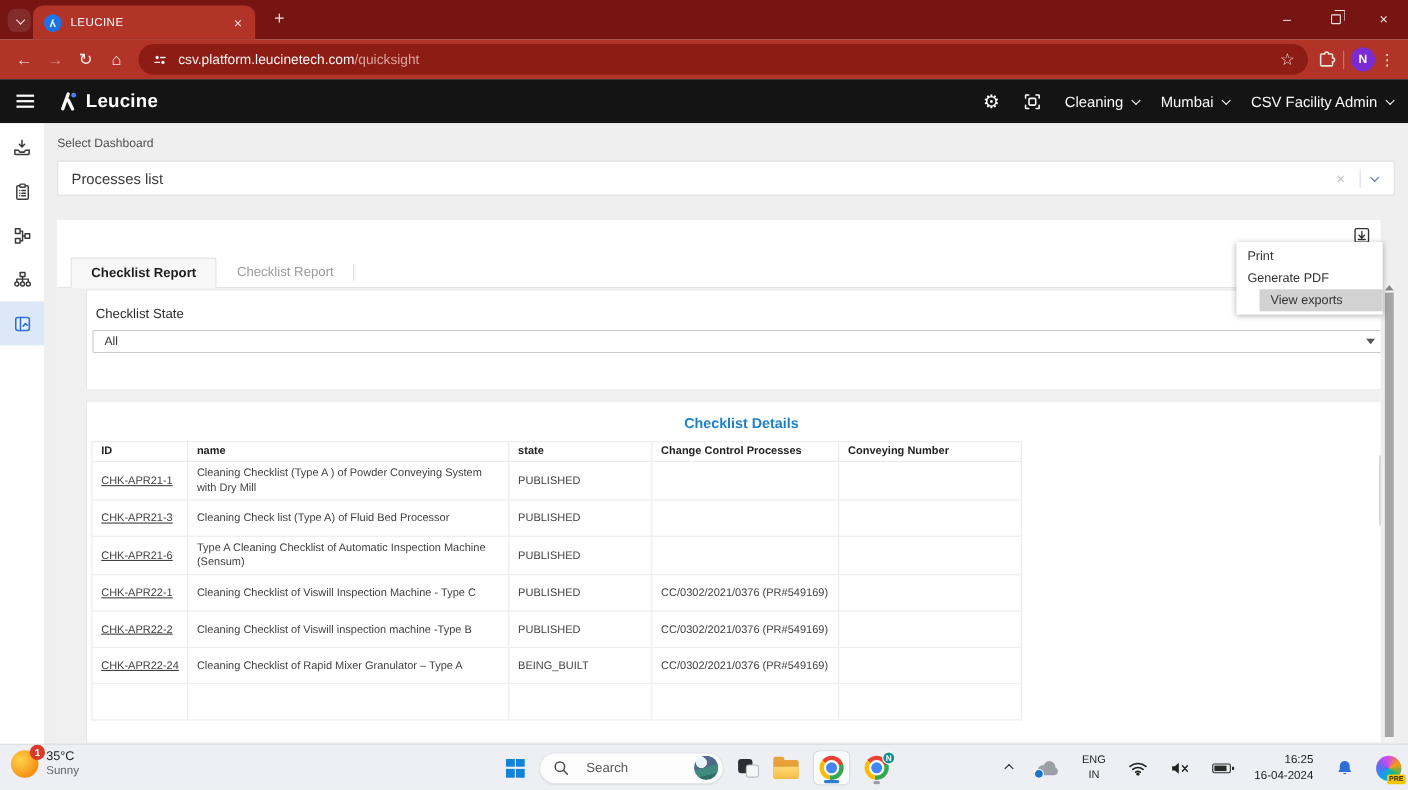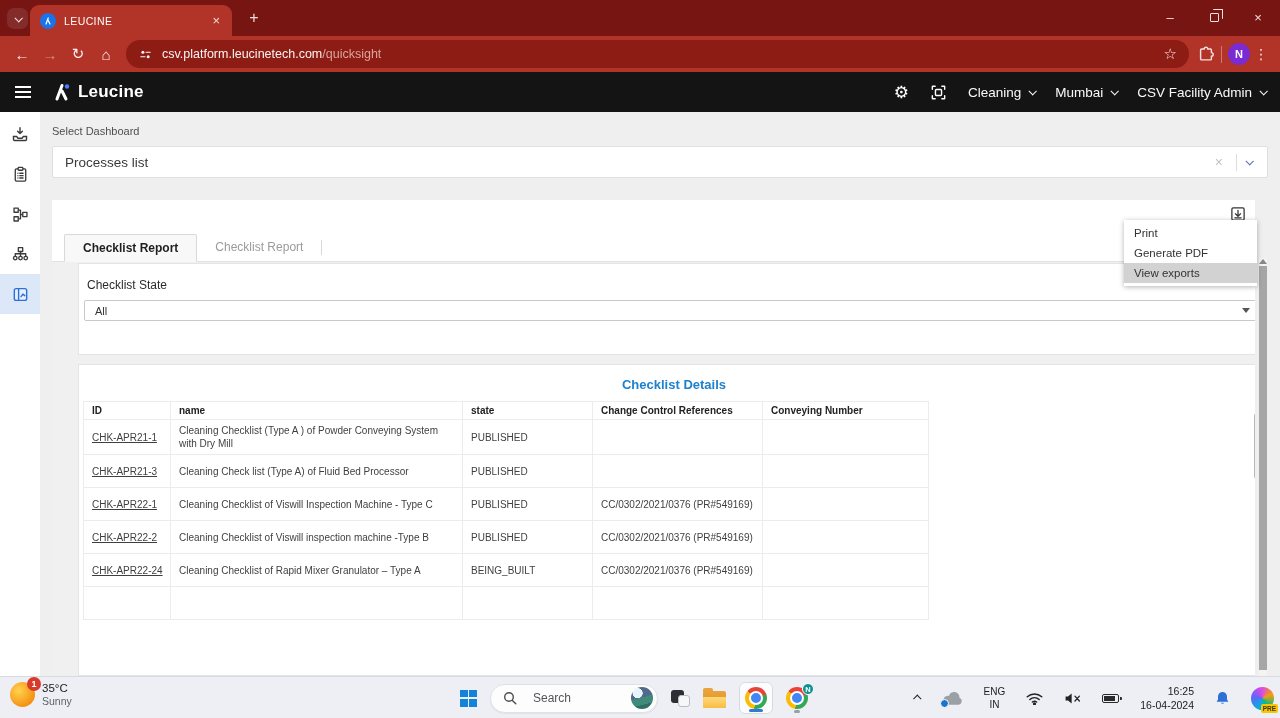--- a/index.html
+++ b/index.html
@@ -68,21 +68,21 @@
   .picker-right { margin-left:auto; display:flex; align-items:center; }
   .picker-clear { color:#c2c2c2; font-size:14px; padding:0 4px; }
   .picker-sep { width:1px; height:17px; background:#ddd; margin:0 9px; }
   .picker-chev { color:#5d6db1; margin-right:15px; }
 
   .dash { position:absolute; left:12px; top:88px; width:1203px; height:476px; background:#ffffff; }
   .export-btn { position:absolute; top:5px; right:8px; width:18px; height:18px; color:#333; }
   .export-menu { position:absolute; top:20px; left:1072px; width:133px; background:#fff; z-index:30;
     box-shadow:0 1px 5px rgba(0,0,0,0.3); padding:3px 0; }
   .export-item { height:20px; display:flex; align-items:center; padding-left:10px; font-size:11.5px; color:#333; }
-  .export-item.hl { background:#d2d2d2; }
+  .export-item.hl { background:#d2d2d2;margin-left:21px; }
 
   .tabbar { position:absolute; top:33px; left:0; right:0; height:29px; display:flex; align-items:flex-end;
     padding-left:12px; border-bottom:1px solid #e2e2e2; }
   .sheet-tab { height:28px; display:flex; align-items:center; padding:12px 18px; font-size:12px; }
   .sheet-tab.active { background:#f8f8f8; border:1px solid #d9d9d9; border-bottom:1px solid #f8f8f8;
     margin-bottom:-1px; font-weight:bold; color:#1f1f1f; border-radius:2px 2px 0 0; }
   .sheet-tab.inactive { color:#9b9b9b; }
   .tab-div { width:1px; height:15px; background:#d8d8d8; align-self:center; }
 
   .sheet { position:absolute; top:62px; left:0; right:0; bottom:0; background:#f0f0f0; overflow:hidden; }
@@ -338,35 +338,42 @@
               <col style="width:292px">
               <col style="width:130px">
               <col style="width:170px">
               <col style="width:166px">
           </colgroup>
           <thead>
               <tr>
                 <th>ID</th>
                 <th>name</th>
                 <th>state</th>
-                <th>Change Control References</th>
+                <th>Change Control Processes</th>
                 <th>Conveying Number</th>
               </tr>
             </thead>
           <tbody>
               <tr>
                 <td>CHK-APR21-1</td>
                 <td>Cleaning Checklist (Type A ) of Powder Conveying System with Dry Mill</td>
                 <td>PUBLISHED</td>
                 <td></td>
                 <td></td>
               </tr>
               <tr>
                 <td>CHK-APR21-3</td>
                 <td>Cleaning Check list (Type A) of Fluid Bed Processor</td>
+                <td>PUBLISHED</td>
+                <td></td>
+                <td></td>
+              </tr>
+              <tr>
+                <td>CHK-APR21-6</td>
+                <td>Type A Cleaning Checklist of Automatic Inspection Machine (Sensum)</td>
                 <td>PUBLISHED</td>
                 <td></td>
                 <td></td>
               </tr>
               <tr>
                 <td>CHK-APR22-1</td>
                 <td>Cleaning Checklist of Viswill Inspection Machine - Type C</td>
                 <td>PUBLISHED</td>
                 <td>CC/0302/2021/0376 (PR#549169)</td>
                 <td></td>

